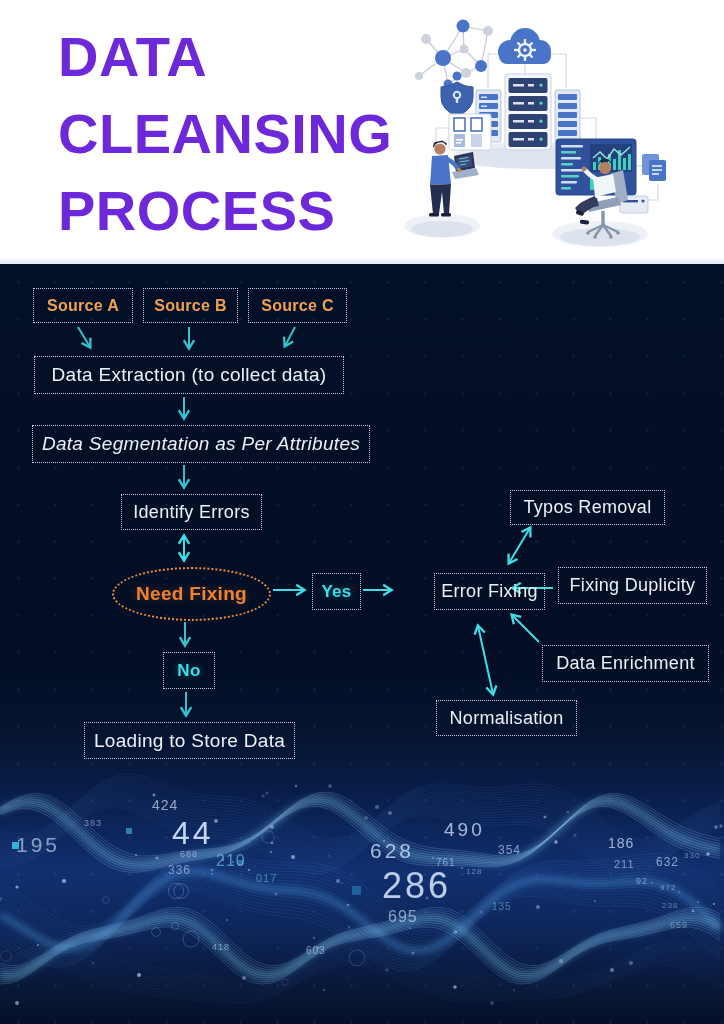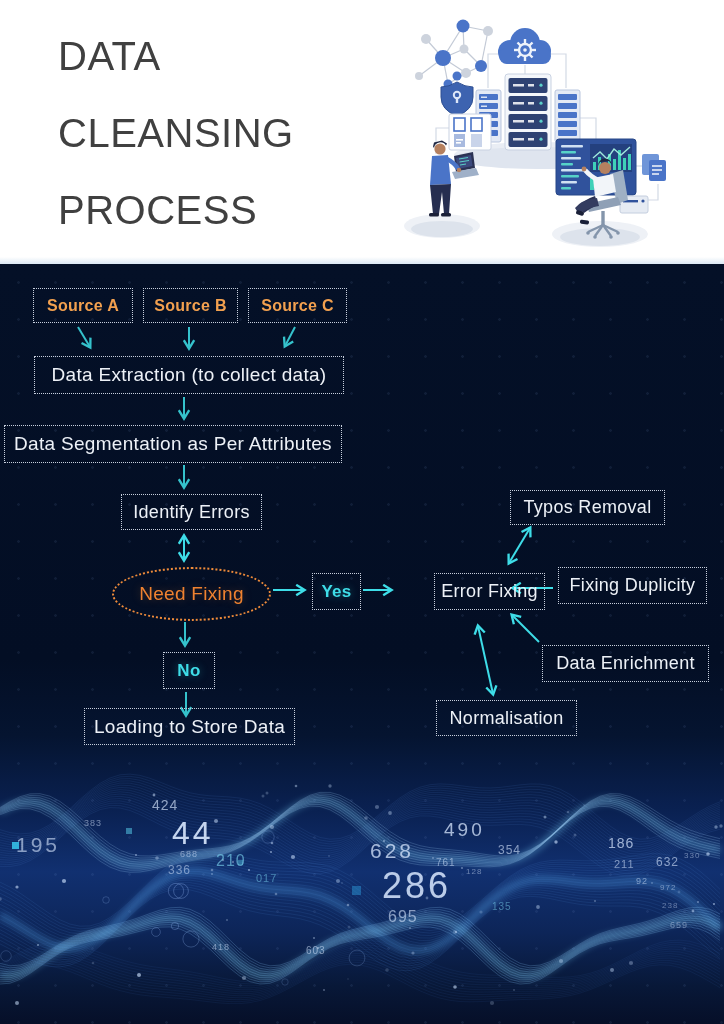--- a/index.html
+++ b/index.html
@@ -3,54 +3,54 @@
 <meta charset="utf-8">
 <style>
   html,body{margin:0;padding:0;background:#2a2a2e;}
   .page{position:relative;width:724px;height:1024px;margin:0 auto;overflow:hidden;
         font-family:"Liberation Sans",sans-serif;background:#ffffff;}
   
   .hero{position:absolute;left:0;top:0;width:724px;height:264px;background:#ffffff;}
   .hero-strip{position:absolute;left:0;bottom:0;width:100%;height:7px;
               background:linear-gradient(#ffffff,#dce8f4);}
   .title{position:absolute;left:58px;top:18px;margin:0;
-         font-size:40px;line-height:77px;font-weight:400;letter-spacing:.5px;
-         color:#404040;}
+         font-size:56px;line-height:77px;font-weight:700;letter-spacing:.5px;
+         color:#6d28d9;}
   .title span{display:block;}
   .illus{position:absolute;left:392px;top:8px;}
   
   .flow{position:absolute;left:0;top:264px;width:724px;height:760px;color:#edf1f7;
         background-image:
           radial-gradient(circle,rgba(140,175,235,.09) 1px,transparent 1.6px),
           linear-gradient(180deg,#041027 0%,#030e24 52%,#051430 62%,#0a2152 72%,
                           #113070 80%,#0d2558 88%,#081838 95%,#060f28 100%);
         background-size:37px 37px,100% 100%;}
   .dbox{position:absolute;border:1px dotted #c7cfdd;display:flex;align-items:center;
         justify-content:center;font-size:18px;font-weight:300;letter-spacing:.3px;
         white-space:nowrap;color:#edf1f7;}
   .src{color:#f2a04f;font-weight:700;font-size:16px;}
   .cya{color:#3edde8;font-weight:700;font-size:17px;text-shadow:0 0 8px rgba(62,221,232,.35);}
   .big{font-size:19px;}
   .b-srcA{left:33px;top:24px;width:98px;height:33px;}
   .b-srcB{left:143px;top:24px;width:93px;height:33px;}
   .b-srcC{left:248px;top:24px;width:97px;height:33px;}
   .b-ext{left:34px;top:92px;width:308px;height:36px;}
-  .b-seg{left:4px;top:161px;width:336px;height:36px;}
+  .b-seg{left:32px;top:161px;width:336px;height:36px;font-style:italic;}
   .b-ide{left:121px;top:230px;width:139px;height:34px;}
   .b-dec{left:112px;top:303px;width:155px;height:50px;border:2px dotted #ef8b3a;
-         border-radius:50%;color:#ef8230;font-weight:400;font-size:19px;
+         border-radius:50%;color:#ef8230;font-weight:700;font-size:19px;
          text-shadow:0 0 10px rgba(239,130,48,.3);}
   .b-yes{left:312px;top:309px;width:47px;height:35px;}
   .b-no{left:163px;top:388px;width:50px;height:35px;}
   .b-err{left:397px;top:309px;width:109px;height:35px;margin-left:37px;}
   .b-typ{left:510px;top:226px;width:153px;height:33px;}
   .b-dup{left:558px;top:303px;width:147px;height:35px;}
   .b-enr{left:542px;top:381px;width:165px;height:35px;}
   .b-nor{left:436px;top:436px;width:139px;height:34px;}
-  .b-loa{left:84px;top:444px;width:209px;height:35px;}
+  .b-loa{left:84px;top:458px;width:209px;height:35px;}
   .arrows{position:absolute;left:0;top:0;}
   .wave{position:absolute;left:0;top:500px;}
   .wave text{font-family:"Liberation Sans",sans-serif;}
 </style>
 </head>
 <body>
 
 <div class="page">
 
   <header class="hero">

